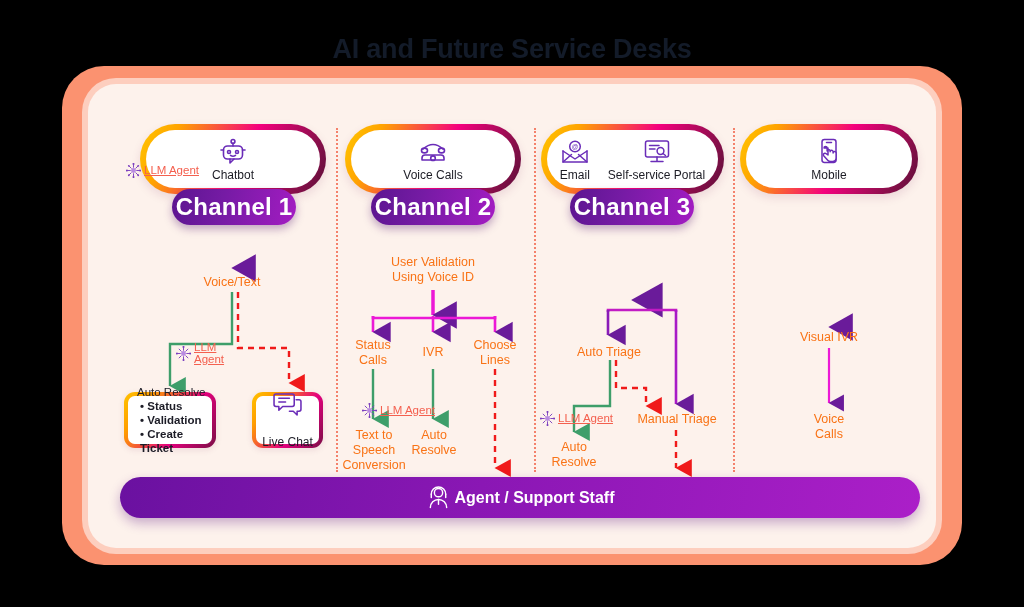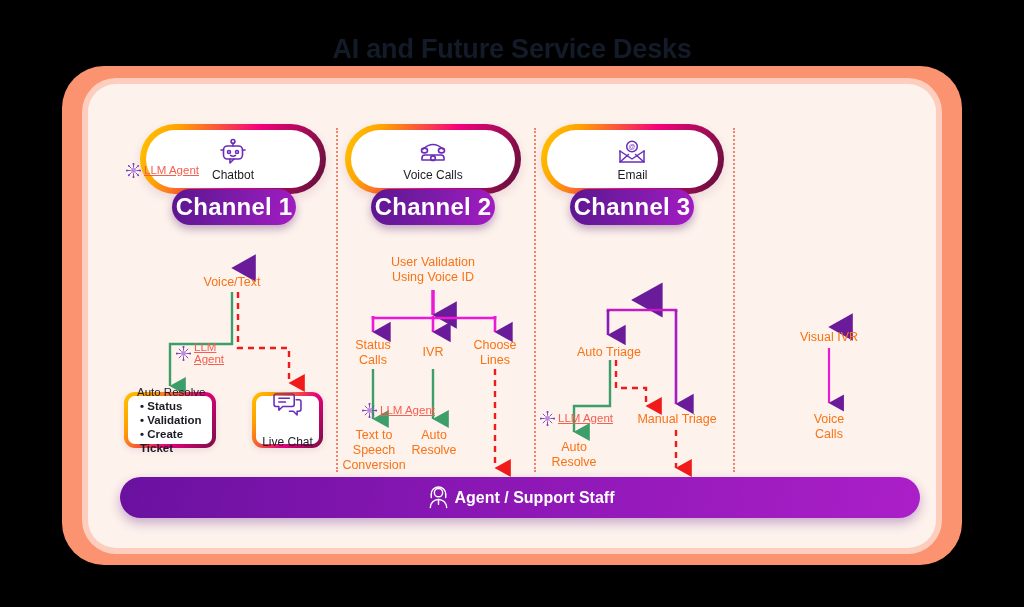--- a/index.html
+++ b/index.html
@@ -366,20 +366,34 @@
             <svg width="28" height="26" viewBox="0 0 28 26" fill="none" stroke="#6A2CB8" stroke-width="1.5" stroke-linecap="round" stroke-linejoin="round">
               <circle cx="14" cy="7.5" r="5.3"></circle>
               <text x="14" y="10.3" font-size="6.4" fill="#6A2CB8" stroke="none" text-anchor="middle" font-family="Liberation Sans, sans-serif">@</text>
               <path d="M2 12 L14 20 L26 12"></path>
               <path d="M2 12 V23 h24 V12"></path>
               <path d="M2 23 L10.5 15.5 M26 23 L17.5 15.5"></path>
             </svg>
           </span>
           <span class="lb">Email</span>
         </div>
+        <div class="cap-item">
+          <span class="ic">
+            <svg width="28" height="26" viewBox="0 0 28 26" fill="none" stroke="#6A2CB8" stroke-width="1.5" stroke-linecap="round" stroke-linejoin="round">
+              <rect x="2.5" y="2" width="23" height="16" rx="2"></rect>
+              <line x1="14" y1="18" x2="14" y2="22"></line>
+              <line x1="8" y1="22.5" x2="20" y2="22.5"></line>
+              <line x1="6.5" y1="6.5" x2="16" y2="6.5"></line>
+              <line x1="6.5" y1="10" x2="12" y2="10"></line>
+              <circle cx="17.5" cy="12" r="3.4"></circle>
+              <line x1="20" y1="14.5" x2="22.5" y2="16.5"></line>
+            </svg>
+          </span>
+          <span class="lb">Self-service Portal</span>
+        </div>
       </div>
     </div>
   </div>
   <div class="chan-pill" style="left:570px;top:189px;width:124px;">
     <span>Channel 3</span>
   </div>
   <div class="node" style="left:565px;top:345px;width:88px;">Auto Triage</div>
   <div class="node" style="left:630px;top:412px;width:94px;">Manual Triage</div>
 
   <div class="llm" style="left:540px;top:398px;">
@@ -400,20 +414,36 @@
           <circle cx="8" cy="15" r="1.1" fill="#7B3FBF" stroke="none"></circle>
         <circle cx="1" cy="8" r="1.1" fill="#7B3FBF" stroke="none"></circle>
           <circle cx="15" cy="8" r="1.1" fill="#7B3FBF" stroke="none"></circle>
       </svg>
     </span>
     <span>LLM Agent</span>
   </div>
   <div class="node" style="left:543px;top:440px;width:62px;">Auto
 Resolve</div>
 
+  <div class="cap-wrap" style="left:740px;top:124px;width:178px;">
+    <div class="capsule">
+      <div class="cap-inner">
+        <div class="cap-item">
+          <span class="ic">
+            <svg width="28" height="28" viewBox="0 0 28 28" fill="none" stroke="#6A2CB8" stroke-width="1.5" stroke-linecap="round" stroke-linejoin="round">
+              <rect x="7" y="1.5" width="14" height="23" rx="2.4"></rect>
+              <line x1="11.5" y1="4.6" x2="16.5" y2="4.6"></line>
+              <path d="M13 10 v7 l-2.3 -1.6 a1.6 1.6 0 0 0 -2 2.4 l4 4.4 a4 4 0 0 0 3 1.3 h2.2 a3.2 3.2 0 0 0 3.2 -3.2 V15 a1.5 1.5 0 0 0 -3 0 v-1.2 a1.5 1.5 0 0 0 -3 0 v-0.8 a1.5 1.5 0 0 0 -3 0 V10 a1.55 1.55 0 0 0 -3.1 0 Z" fill="#fff"></path>
+            </svg>
+          </span>
+          <span class="lb">Mobile</span>
+        </div>
+      </div>
+    </div>
+  </div>
   <div class="node" style="left:785px;top:330px;width:88px;">Visual IVR</div>
   <div class="node" style="left:798px;top:412px;width:62px;">Voice
 Calls</div>
 
   <div class="agent-bar">
     <span>
       <svg width="25" height="25" viewBox="0 0 26 26" fill="none" stroke="#ffffff" stroke-width="1.5" stroke-linecap="round" stroke-linejoin="round">
         <circle cx="13" cy="8" r="4.3"></circle>
         <path d="M5.5 9.5 a7.5 7.5 0 0 1 15 0"></path>
         <path d="M5.5 9.5 v3.4 M20.5 9.5 v3.4"></path>

